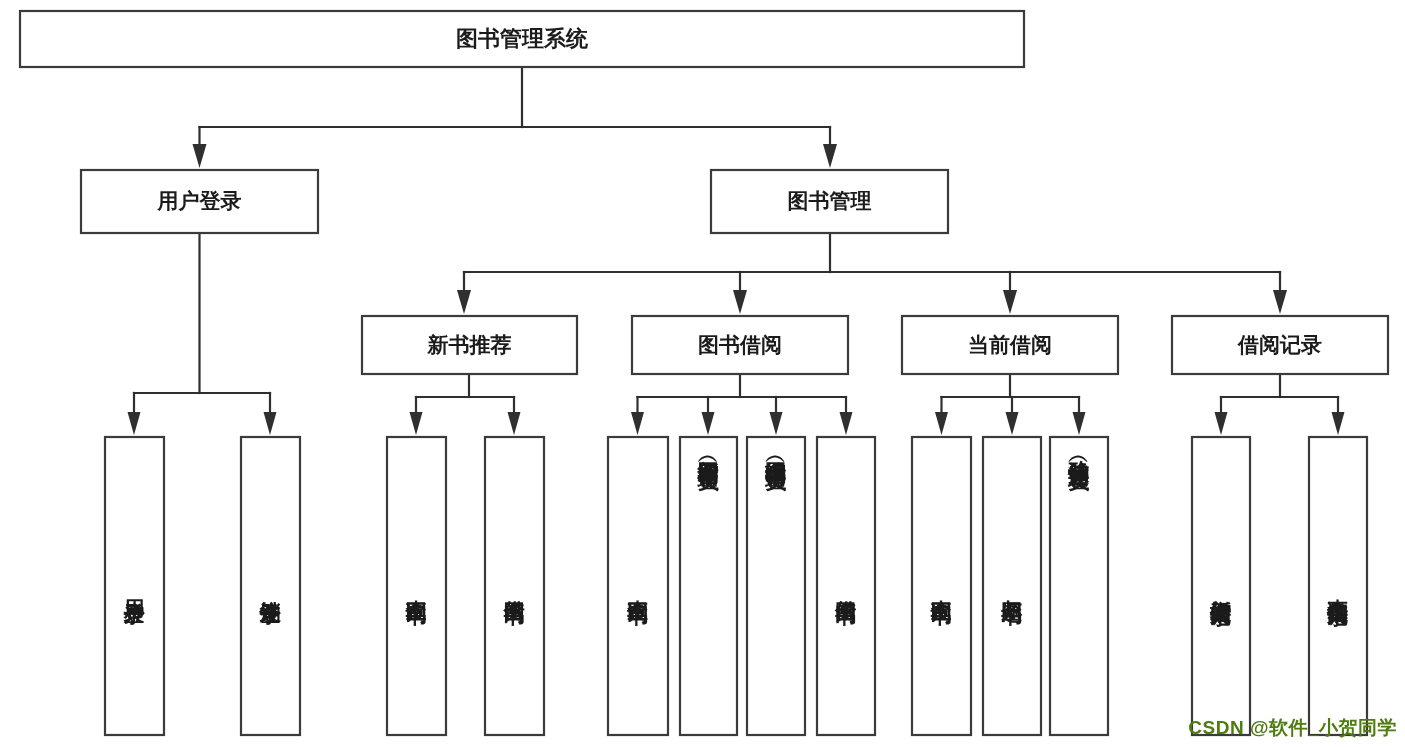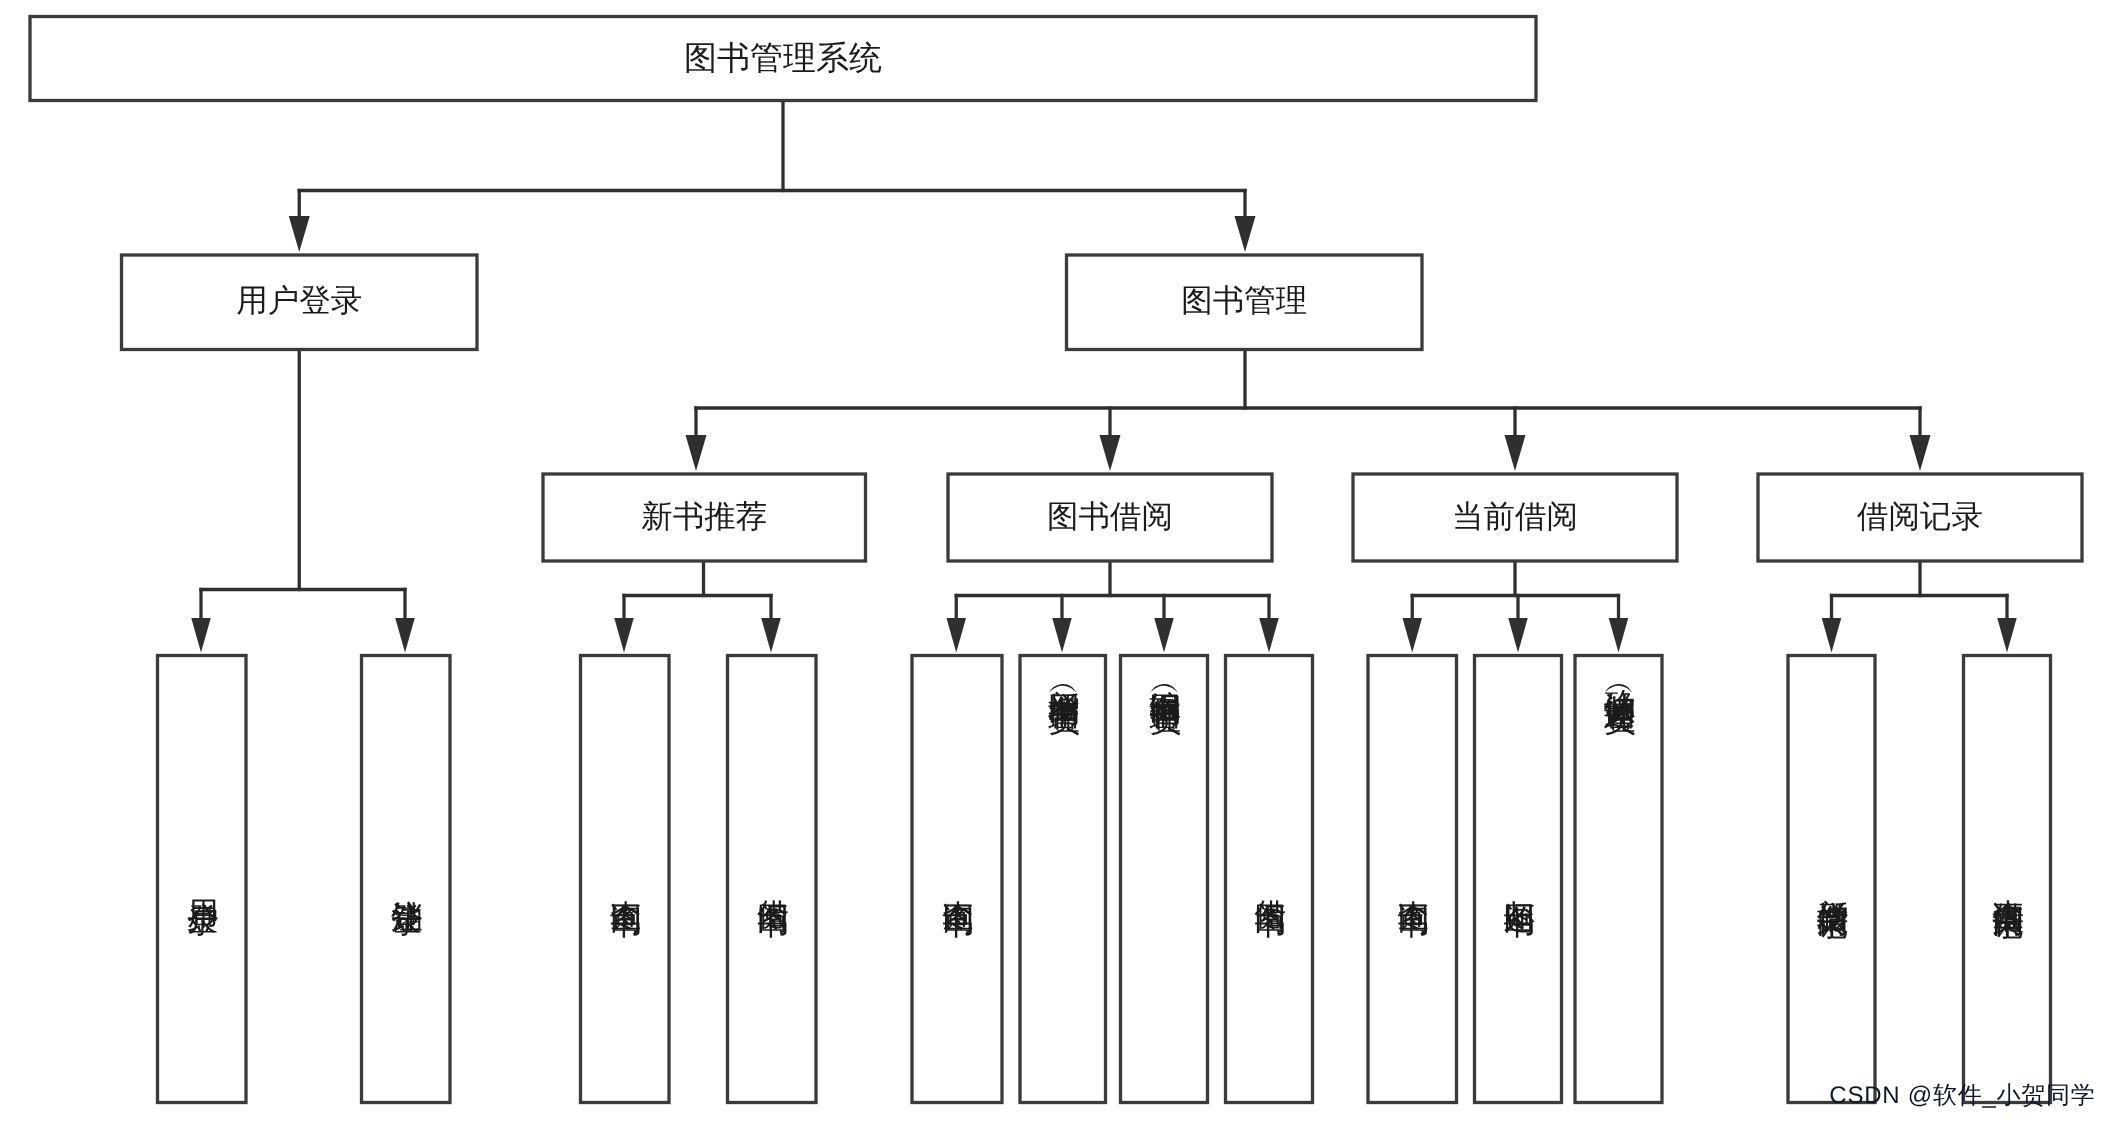--- a/index.html
+++ b/index.html
@@ -11,20 +11,21 @@
     width: 1405px;
     height: 747px;
     font-family: "Liberation Sans", "DejaVu Sans", sans-serif;
     overflow: hidden;
     position: relative;
   }
   #diagram-root {
     position: relative;
     width: 1405px;
     height: 747px;
+    font-weight: bold;
   }
   svg.diagram {
     position: absolute;
     top: 0; left: 0;
     width: 1405px;
     height: 747px;
   }
   .node-box {
     fill: #ffffff;
     stroke: #3b3b3b;
@@ -69,22 +70,22 @@
     line-height: 1.22;
     letter-spacing: 1.5px;
     color: #1b1b1b;
     white-space: nowrap;
   }
   .watermark {
     position: absolute;
     right: 8px;
     bottom: 6px;
     font-family: "Liberation Sans", "DejaVu Sans", sans-serif;
-    font-size: 16px;
-    color: #0f172a;
+    font-size: 19px;
+    color: #4d7c0f;
     letter-spacing: 0.5px;
     user-select: none;
   }
 </style>
 </head>
 <body>
 
 <div id="diagram-root">
 
   <svg class="diagram" viewBox="0 0 1405 747">

